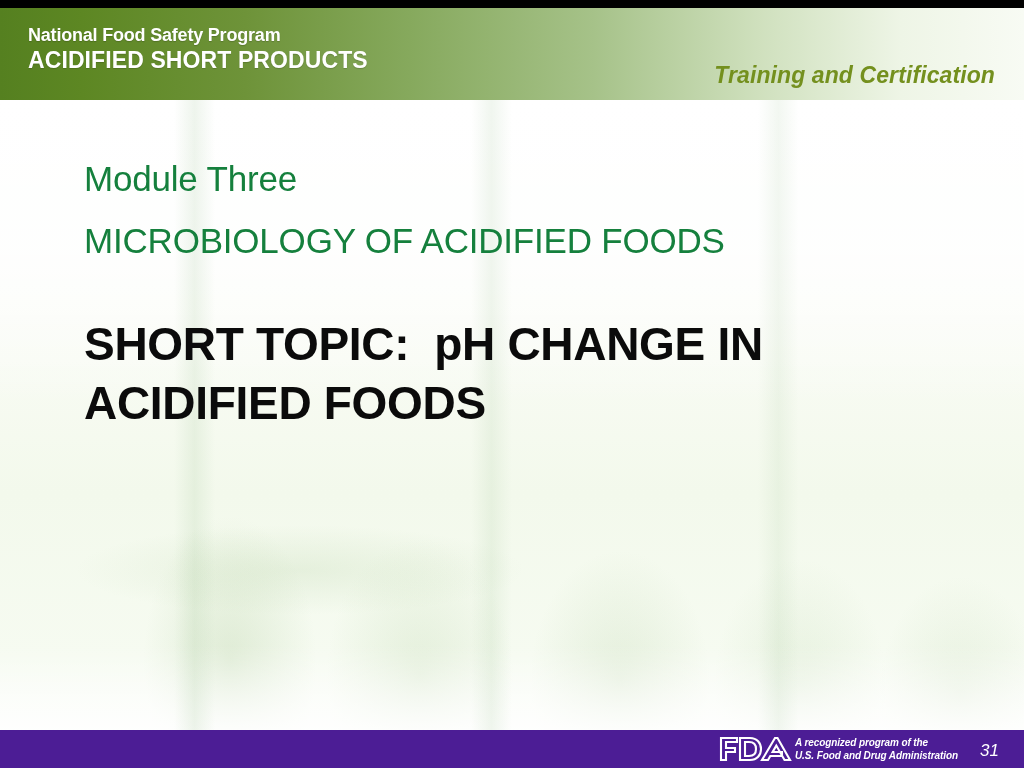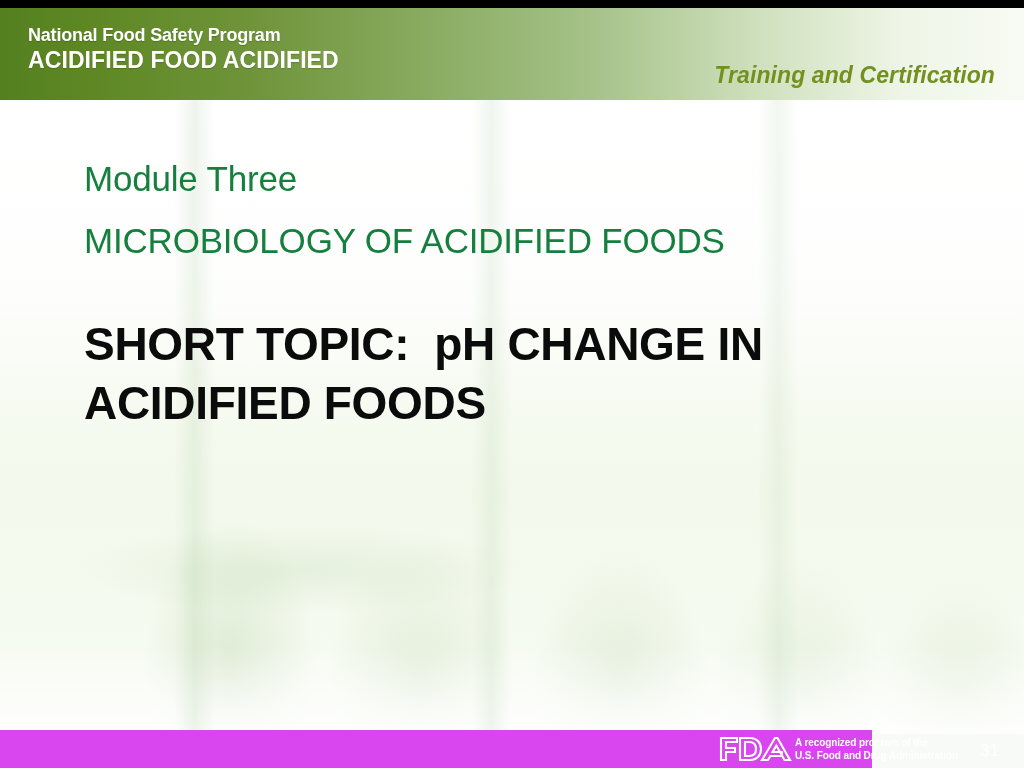--- a/index.html
+++ b/index.html
@@ -132,22 +132,23 @@
     letter-spacing: -0.3px;
     width: 880px;
     white-space: pre-wrap;
     font-stretch: condensed;
   }
 
   
   #footer {
     position: absolute;
     left: 0; bottom: 0;
-    width: 872px; height: 38px;
-    background: #d946ef;
+    width: 1024px; height: 38px;
+    background: #4c1d95;
+    font-style: italic;
   }
   #fda-logo {
     position: absolute;
     left: 718px; top: 5px;
     width: 74px; height: 28px;
   }
   #fda-credit {
     position: absolute;
     left: 795px; top: 6px;
     color: #ffffff;
@@ -172,21 +173,21 @@
 <div id="slide">
 
   <div id="bg-photo"></div>
   <div id="bg-photo-detail"></div>
 
   <div id="top-strip"></div>
 
   <div id="header">
     <div id="header-titles">
       <div id="program-name">National Food Safety Program</div>
-      <div id="product-title">ACIDIFIED FOOD ACIDIFIED</div>
+      <div id="product-title">ACIDIFIED SHORT PRODUCTS</div>
     </div>
     <div id="training-tag">Training and Certification</div>
   </div>
 
   <div id="content">
     <div class="module-line" id="module-number">Module Three</div>
     <div class="module-line" id="module-topic">MICROBIOLOGY OF ACIDIFIED FOODS</div>
     <div id="short-topic">SHORT TOPIC:  pH CHANGE IN ACIDIFIED FOODS</div>
   </div>
 

